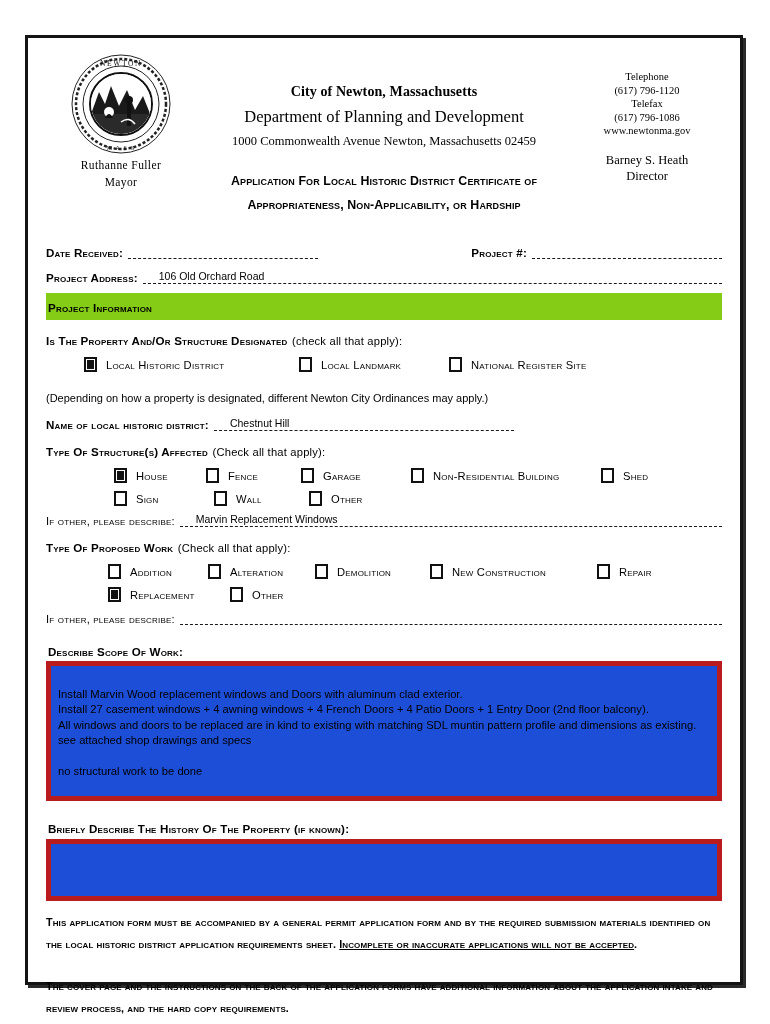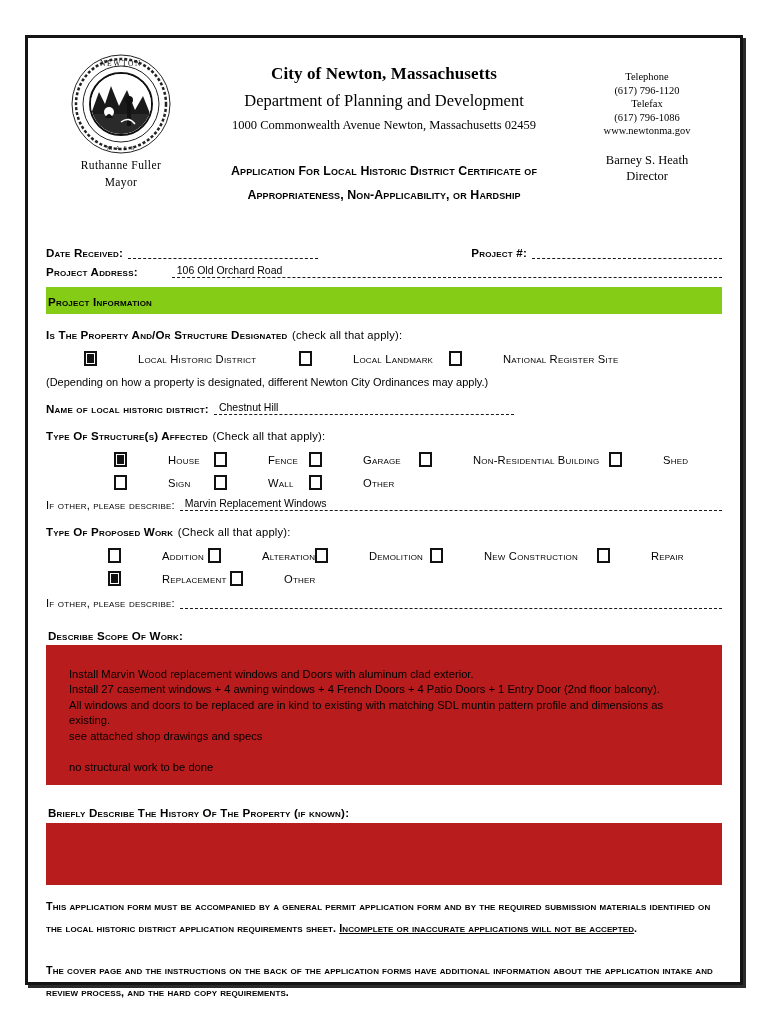--- a/index.html
+++ b/index.html
@@ -61,35 +61,36 @@
     margin-top: 2px;
   }
   .hdr-mid {
     flex: 1 1 auto;
     text-align: center;
     padding-top: 16px;
   }
   .org-title {
     font-family: "Liberation Serif", serif;
     font-weight: bold;
-    font-size: 17px;
+    font-size: 14px;
     letter-spacing: .1px;
+    margin-top: 20px;
   }
   .org-dept {
     font-family: "Liberation Serif", serif;
     font-size: 16.5px;
     margin-top: 7px;
   }
   .org-addr {
     font-family: "Liberation Serif", serif;
     font-size: 12.5px;
     margin-top: 7px;
   }
   .app-title {
-    margin-top: 26px;
+    margin-top: 20px;
     font-family: "Liberation Sans", sans-serif;
     font-weight: bold;
     font-size: 12.4px;
     line-height: 24px;
     font-variant: small-caps;
     letter-spacing: .1px;
     text-align: center;
   }
   .hdr-right {
     width: 150px;
@@ -128,53 +129,52 @@
     border-bottom: 1px dashed #1a1a1a;
     margin-left: 5px;
     height: 14px;
     position: relative;
   }
   .fill.fixed-300 { flex: 0 0 300px; }
   .fill.fixed-190 { flex: 0 0 190px; }
   .fill.fixed-100 { flex: 0 0 100px; }
   .fill .val {
     position: absolute;
-    left: 5px;
+    left: 16px;
     bottom: 1px;
     font-family: "Liberation Sans", sans-serif;
     font-size: 10.5px;
     white-space: nowrap;
   }
 
   .section-band {
     background: #84cc16;
     padding: 5px 2px 4px 2px;
     margin-top: 9px;
   }
 
   .q-line {
     margin-top: 11px;
   }
   .note {
     font-size: 11px;
-    margin-top: 10px;
+    margin-top: 20px;
     font-family: "Liberation Sans", sans-serif;
   }
 
   
   .cbrow {
     display: flex;
     align-items: center;
     margin-top: 8px;
   }
   .cbitem {
     display: flex;
     align-items: center;
     white-space: nowrap;
-    gap: 32px;
   }
   .cb {
     width: 13px;
     height: 15px;
     border: 2px solid #111;
     box-sizing: border-box;
     background: #fff;
     flex: 0 0 auto;
     position: relative;
   }
@@ -187,24 +187,24 @@
   .cb-label {
     font-variant: small-caps;
     font-size: 11.2px;
     font-weight: normal;
     letter-spacing: .2px;
     margin-left: 9px;
   }
 
   
   .bluebox {
-    background: #b91c1c;
-    border: 1px solid #b91c1c;
+    background: #1d4ed8;
+    border: 5px solid #b91c1c;
     box-sizing: border-box;
-    padding: 5px 22px;
+    padding: 5px 7px;
     font-size: 11.2px;
     line-height: 15.5px;
     font-family: "Liberation Sans", sans-serif;
     white-space: pre-line;
   }
   .blue-hdr {
     background: #fff;
   }
 
   
@@ -285,21 +285,21 @@
       <span class="fill fixed-190">
         <span class="val"></span>
       </span>
       <span style="flex:1 1 auto;"></span>
       <span class="lbl">Project #:</span>
       <span class="fill fixed-190">
         <span class="val"></span>
       </span>
     </div>
 
-    <div class="row" style="margin-top:4px;gap:29px;">
+    <div class="row" style="margin-top:10px;">
       <span class="lbl">Project Address:</span>
       <span class="fill">
         <span class="val">106 Old Orchard Road</span>
       </span>
     </div>
 
     <div class="section-band">
       <span class="lbl">Project Information</span>
     </div>
 
@@ -332,21 +332,21 @@
       </span>
       <span style="flex:1 1 auto;"></span>
     </div>
 
     <div class="q-line">
       <span class="lbl">Type Of Structure(s) Affected</span>
       <span class="lbl lbl-plain">(Check all that apply):</span>
     </div>
 
     <div class="cbrow" style="padding-left:68px;">
-      <span class="cbitem" style="width:100px;">
+      <span class="cbitem" style="width:92px;">
         <span class="cb checked"></span>
         <span class="cb-label">House</span>
       </span>
       <span class="cbitem" style="width:95px;">
         <span class="cb"></span>
         <span class="cb-label">Fence</span>
       </span>
       <span class="cbitem" style="width:110px;">
         <span class="cb"></span>
         <span class="cb-label">Garage</span>

